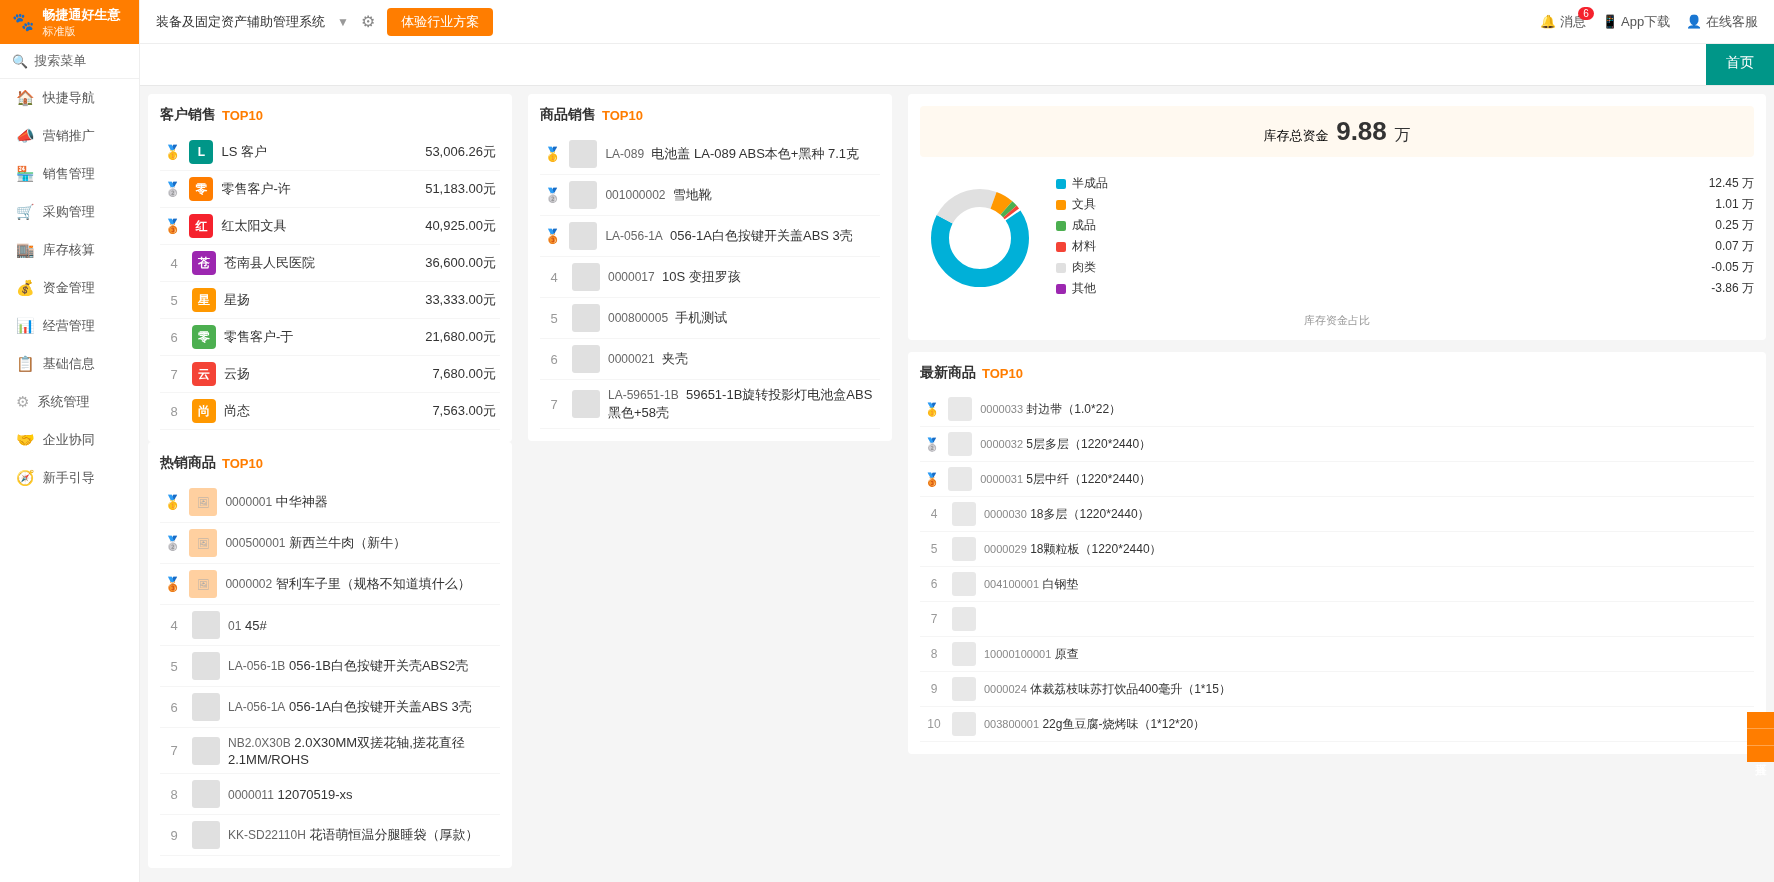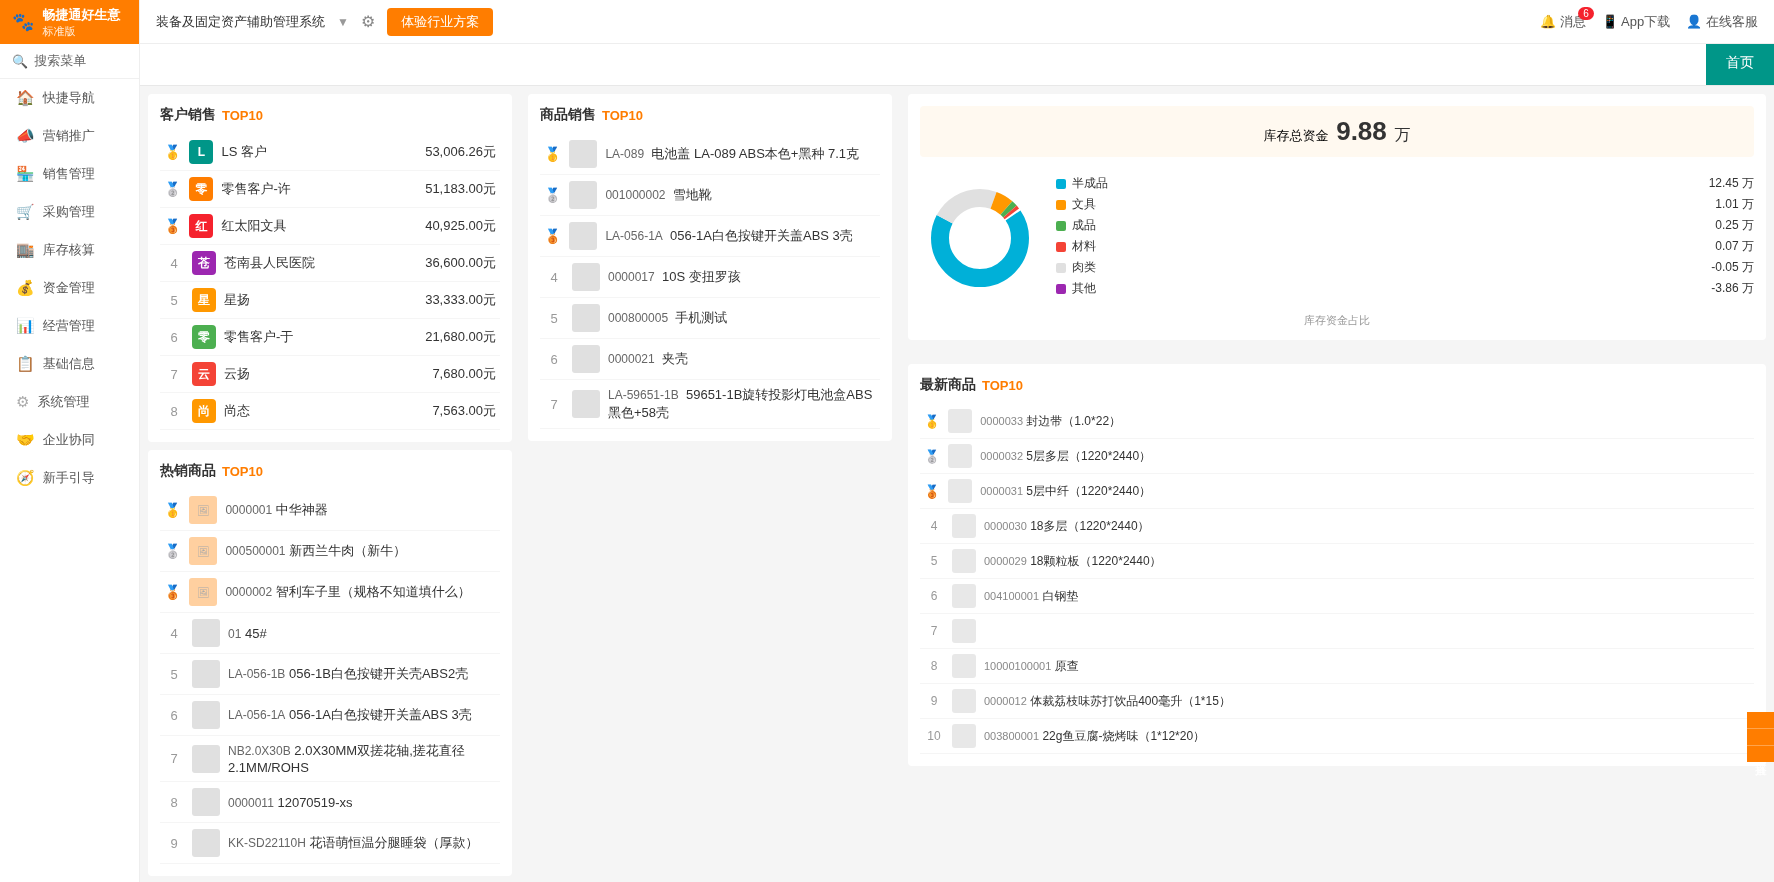--- a/index.html
+++ b/index.html
@@ -138,39 +138,38 @@
     }
 
     
     .content-left {
       flex: 0 0 380px;
       overflow-y: auto;
       background: #f5f5f5;
       padding: 8px;
       display: flex;
       flex-direction: column;
-      gap: 8px;
     }
     .content-center {
       flex: 0 0 380px;
       overflow-y: auto;
       background: #f5f5f5;
       padding: 8px;
       display: flex;
       flex-direction: column;
       gap: 8px;
     }
     .content-right {
       flex: 1;
       overflow-y: auto;
       background: #f5f5f5;
       padding: 8px;
       display: flex;
       flex-direction: column;
-      gap: 24px;
+      gap: 12px;
     }
 
     .panel {
       background: #fff;
       border-radius: 4px;
       padding: 12px;
     }
     .panel-title {
       font-size: 14px;
       font-weight: bold;
@@ -687,21 +686,21 @@
               <div class="latest-product-thumb"></div>
             </div>
             <div class="latest-item">
               <span class="latest-rank-num">8</span>
               <div class="latest-product-thumb"></div>
               <span class="latest-product-info"><span style="color:#888;font-size:11px;">10000100001</span>&nbsp;原查</span>
             </div>
             <div class="latest-item">
               <span class="latest-rank-num">9</span>
               <div class="latest-product-thumb"></div>
-              <span class="latest-product-info"><span style="color:#888;font-size:11px;">0000012</span>&nbsp;体裁荔枝味苏打饮品400毫升（1*15）</span>
+              <span class="latest-product-info"><span style="color:#888;font-size:11px;">0000024</span>&nbsp;体裁荔枝味苏打饮品400毫升（1*15）</span>
             </div>
             <div class="latest-item">
               <span class="latest-rank-num">10</span>
               <div class="latest-product-thumb"></div>
               <span class="latest-product-info"><span style="color:#888;font-size:11px;">003800001</span>&nbsp;22g鱼豆腐-烧烤味（1*12*20）</span>
             </div>
           </div>
       </div>
     </div>
   </div>

